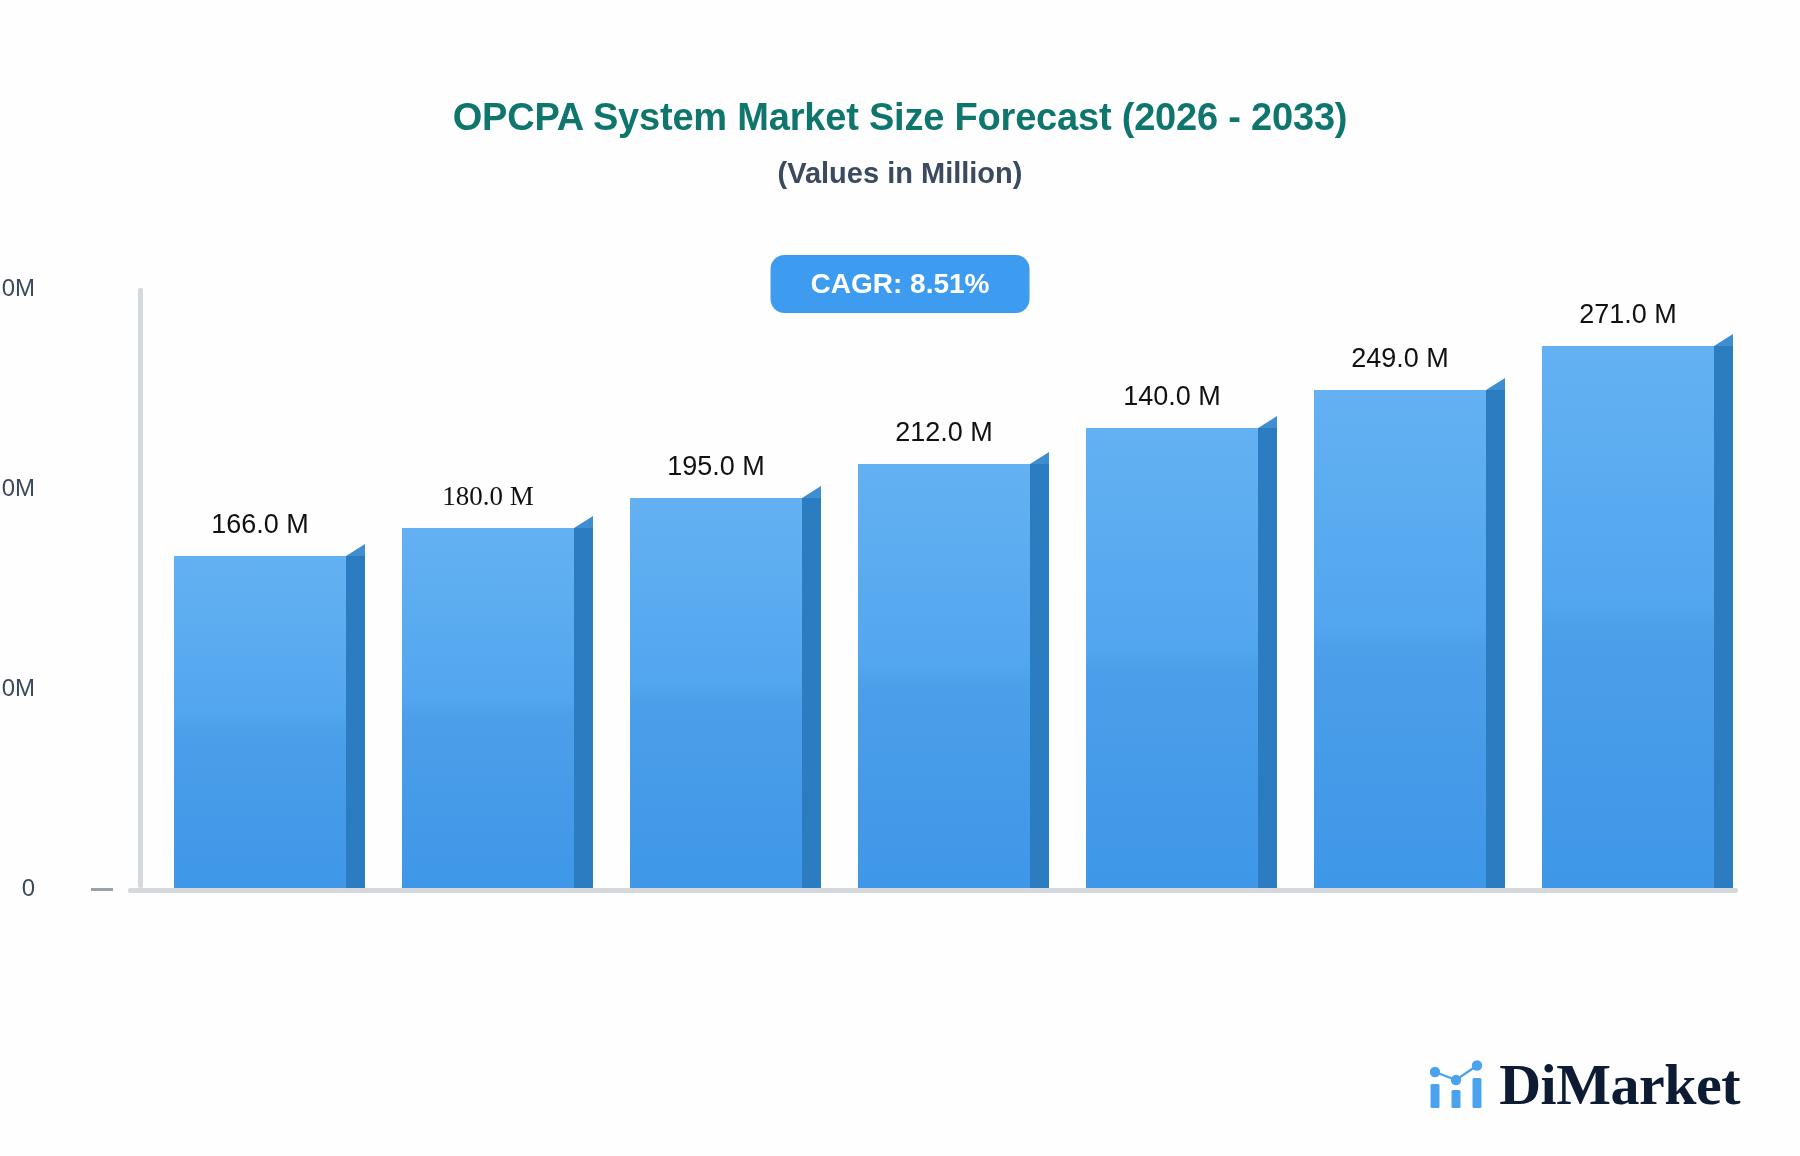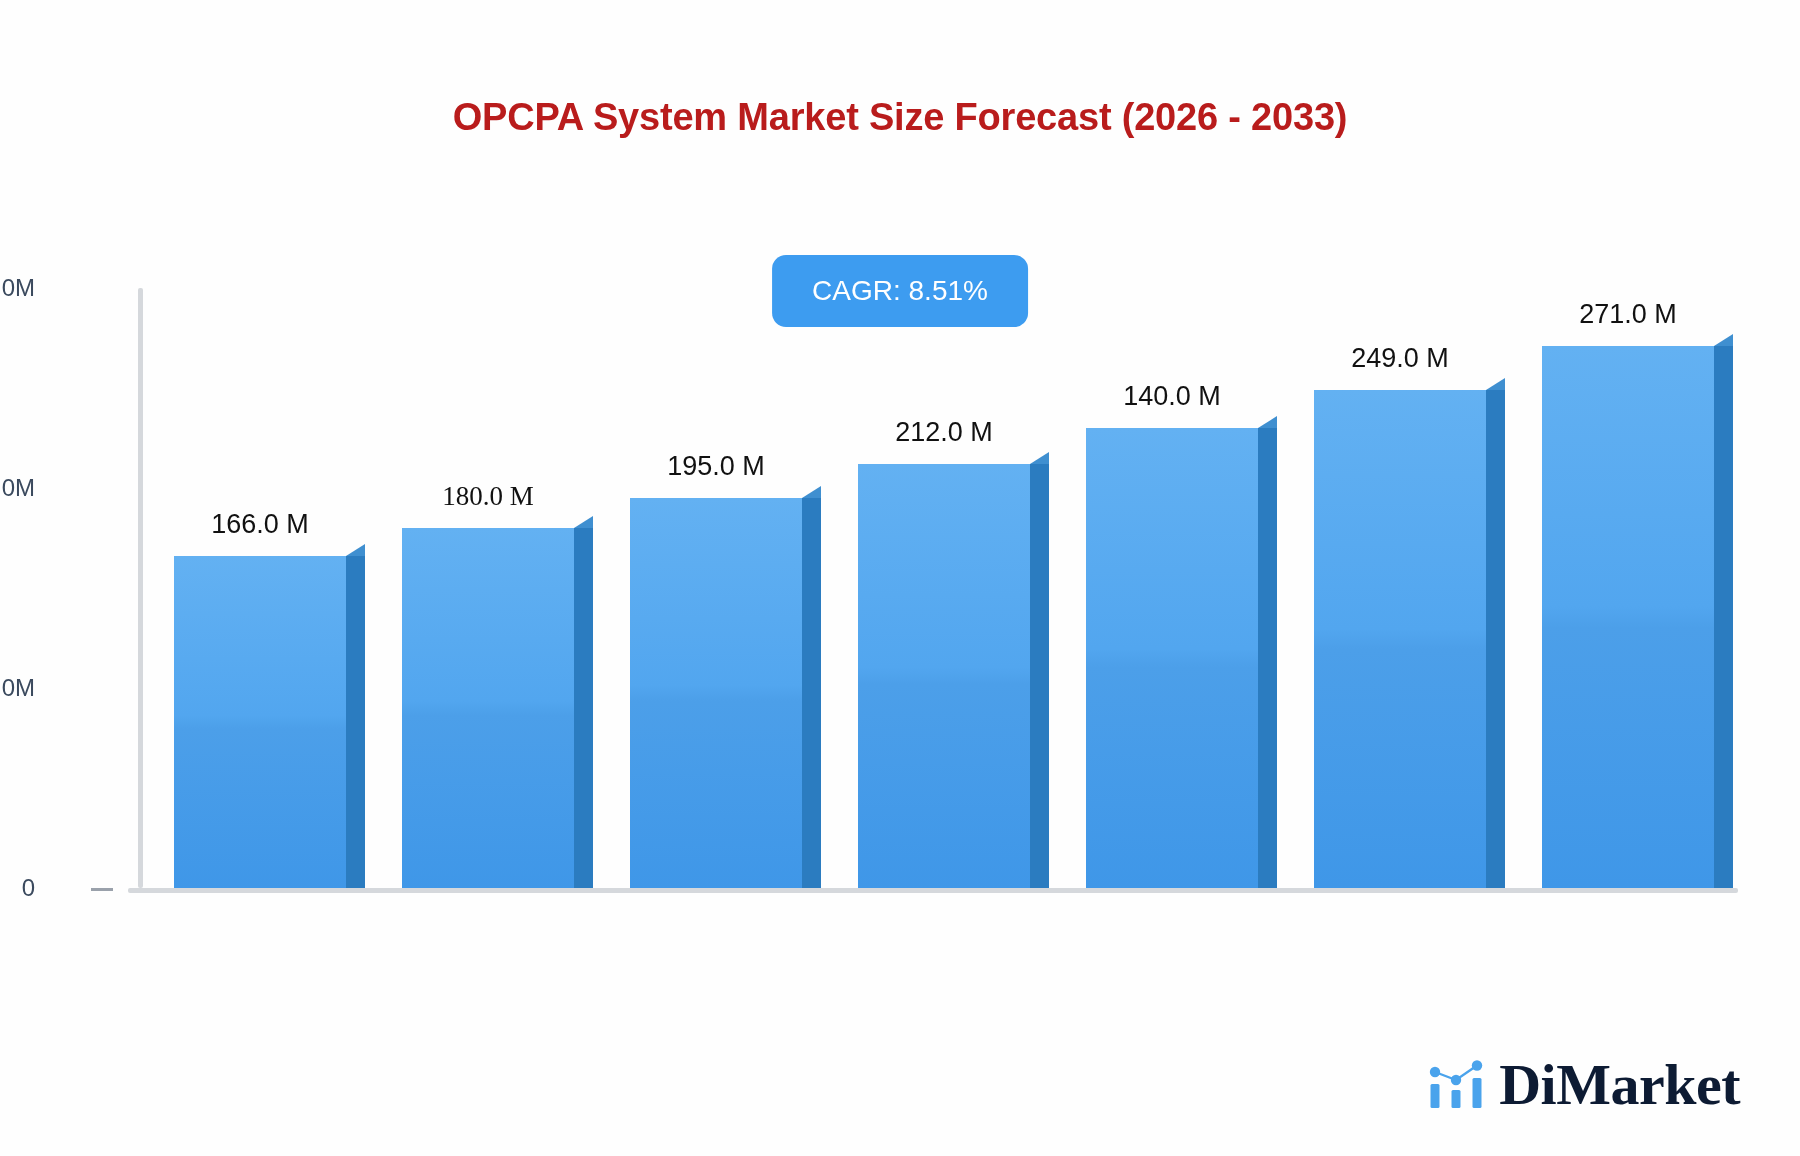--- a/index.html
+++ b/index.html
@@ -25,21 +25,21 @@
   .header-block {
     position: absolute;
     top: 96px;
     left: 0;
     width: 1800px;
     text-align: center;
   }
   .chart-title {
     font-size: 38px;
     font-weight: bold;
-    color: #b91c1c;
+    color: #0f766e;
     letter-spacing: -0.2px;
     line-height: 1.15;
     margin: 0;
   }
   .chart-subtitle {
     font-size: 29px;
     font-weight: bold;
     color: #3b4a5e;
     margin-top: 17px;
     line-height: 1.15;
@@ -47,22 +47,22 @@
 
   
   .cagr-badge {
     position: absolute;
     top: 255px;
     left: 50%;
     transform: translateX(-50%);
     background: #3d9cf0;
     color: #ffffff;
     font-size: 28px;
-    font-weight: normal;
-    padding: 22px 40px;
+    font-weight: bold;
+    padding: 15px 40px;
     border-radius: 14px;
     white-space: nowrap;
     line-height: 1;
   }
 
   
   
   .plot {
     position: absolute;
     left: 138px;
@@ -171,20 +171,21 @@
     line-height: 1;
   }
 </style>
 </head>
 <body>
 
 <div id="chart-root">
 
   <div class="header-block">
     <div class="chart-title">OPCPA System Market Size Forecast (2026 - 2033)</div>
+    <div class="chart-subtitle">(Values in Million)</div>
   </div>
 
   <div class="cagr-badge">CAGR: 8.51%</div>
 
   <div class="plot">
     <div class="axis-y-line"></div>
     <div class="axis-x-line"></div>
     <div class="zero-tick"></div>
 
     <div class="ytick" style="top:0px;">300.0M</div>

